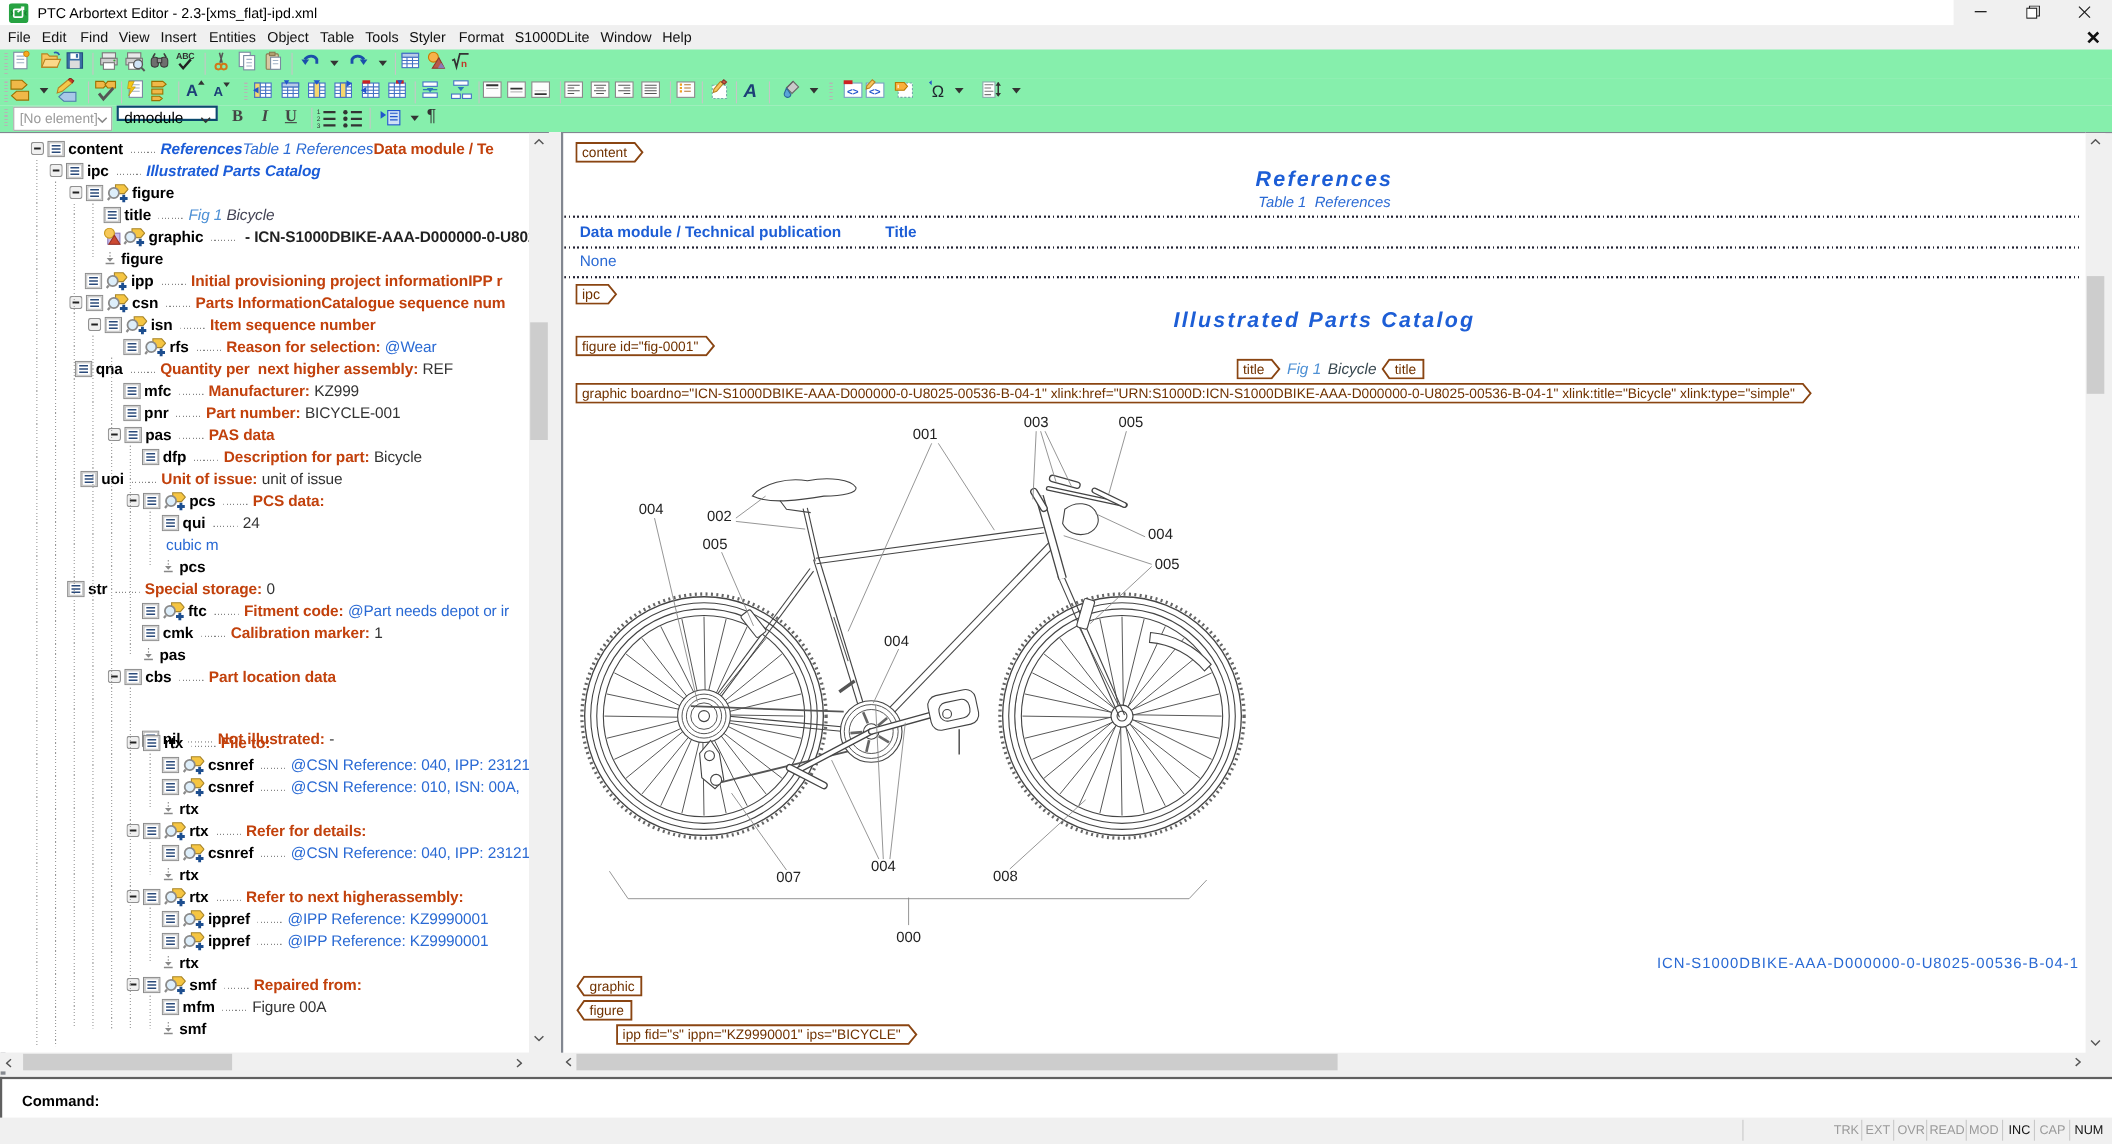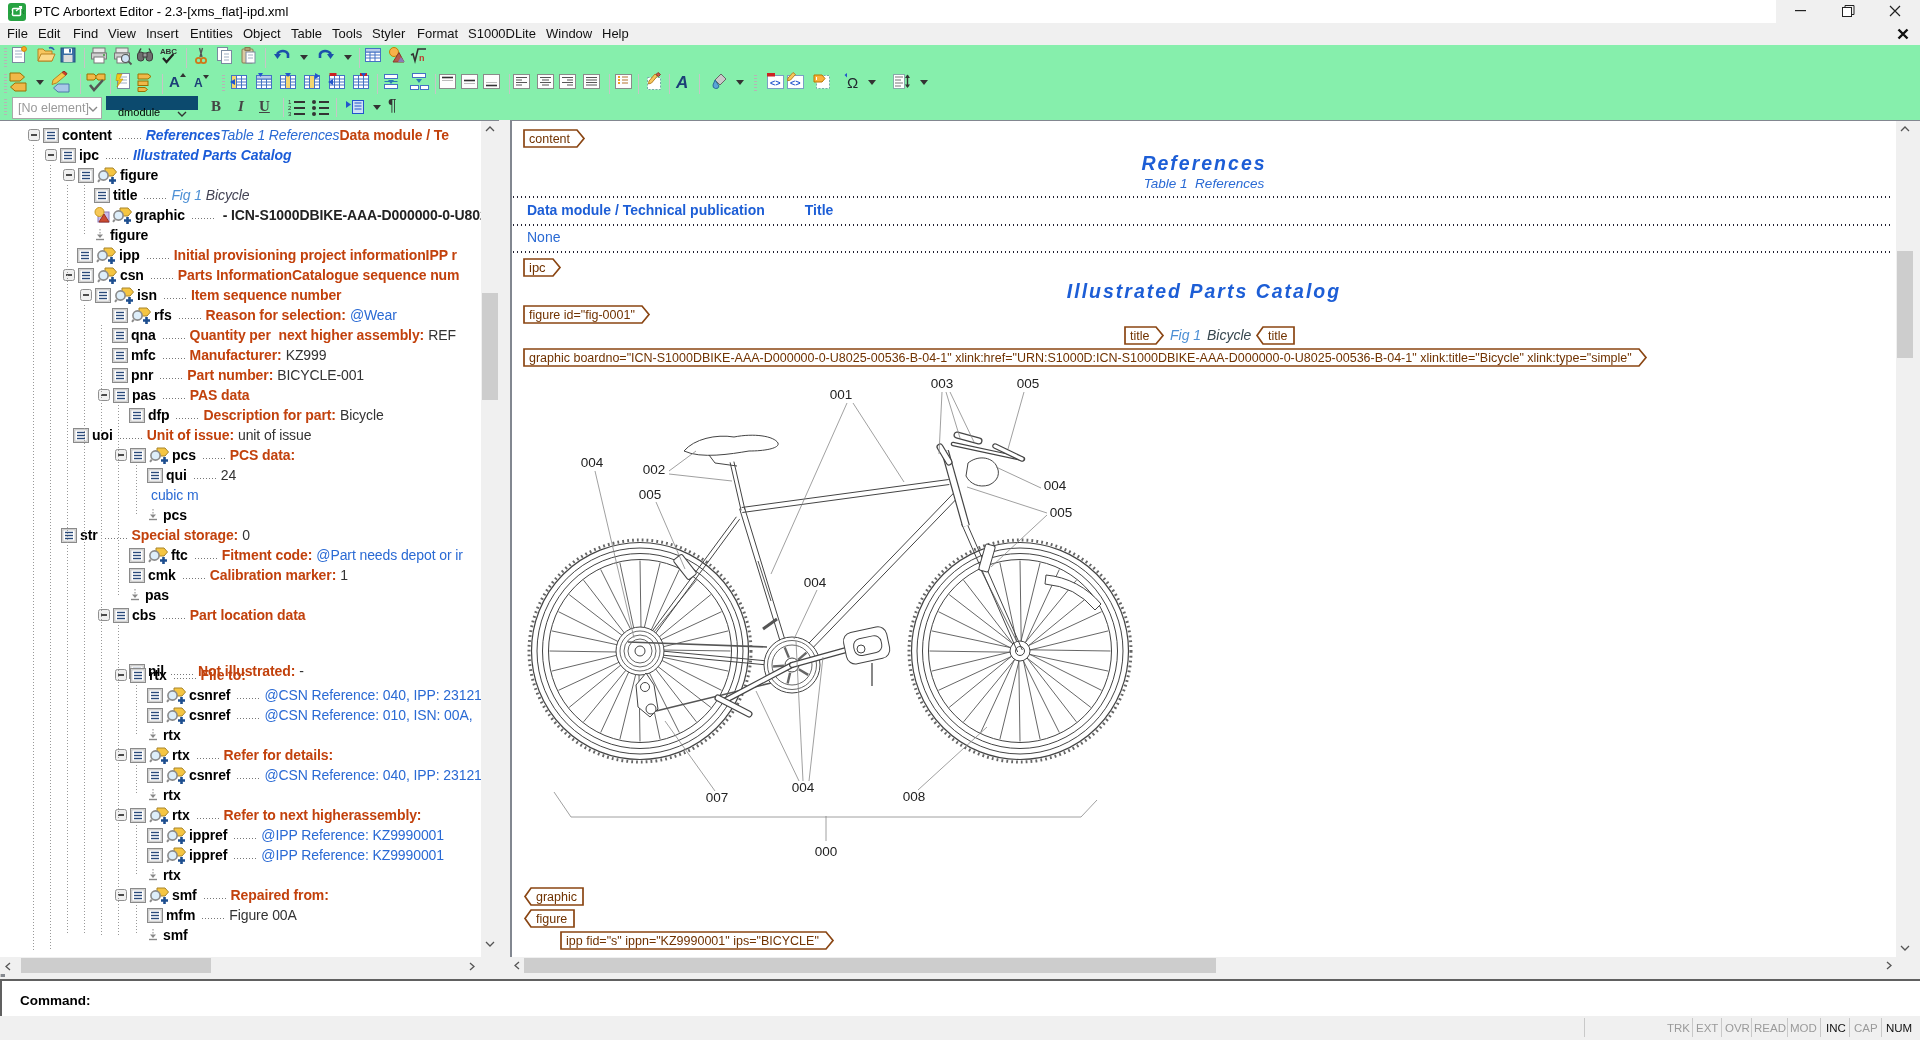--- a/index.html
+++ b/index.html
@@ -367,21 +367,21 @@
     </svg>
     <svg style="position:absolute;left:920px;top:9px" width="9" height="6">
       <polygon points="0,0 8,0 4,5" fill="#333"></polygon>
     </svg>
   </div>
 <div class="tb" id="tb3" style="top:96px;height:24px">
     <div class="grip" style="left:4px;top:3px;height:18px"></div>
     <div style="position:absolute;left:12px;top:1px;width:90px;height:22px;background:#fff;border:1px solid #a9a9a9;font-size:12.5px;color:#9a9a9a;line-height:21px;padding-left:5px">[No element]<svg style="position:absolute;right:3px;top:8px" width="10" height="6">
         <path d="M1,1 L5,5 L9,1" fill="none" stroke="#888" stroke-width="1.4"></path>
       </svg></div>
-    <div style="position:absolute;left:106px;top:0px;width:92px;height:14px;background:#fff;border:7px solid #0c4a6e;font-size:11px;color:#000;line-height:19px;padding-left:5px">dmodule<svg style="position:absolute;right:4px;top:8px" width="10" height="6">
+    <div style="position:absolute;left:106px;top:0px;width:92px;height:14px;background:#fff;border:2px solid #0c4a6e;font-size:14px;color:#000;line-height:19px;padding-left:5px">dmodule<svg style="position:absolute;right:4px;top:8px" width="10" height="6">
         <path d="M1,1 L5,5 L9,1" fill="none" stroke="#333" stroke-width="1.4"></path>
       </svg></div>
     <span style="position:absolute;left:211px;top:2px;font-size:15px;font-weight:bold;color:#444;font-family:'Liberation Serif'">B</span>
     <span style="position:absolute;left:238px;top:2px;font-size:15px;font-weight:bold;font-style:italic;color:#444;font-family:'Liberation Serif'">I</span>
     <span style="position:absolute;left:259px;top:2px;font-size:15px;font-weight:bold;color:#444;text-decoration:underline;font-family:'Liberation Serif'">U</span>
     <div class="sep" style="left:283px;top:2px;height:19px"></div>
     <svg style="position:absolute;left:287px;top:1px" width="22" height="22">
       <text x="1" y="7" font-size="6" fill="#333">1</text>
       <text x="1" y="13" font-size="6" fill="#333">2</text>
       <text x="1" y="19" font-size="6" fill="#333">3</text>
@@ -573,21 +573,21 @@
         <polygon points="8,1 16,1 19.5,5 16,9 8,9" fill="#f5c542" stroke="#a8852a"></polygon>
         <circle cx="6.5" cy="8.5" r="4.6" fill="#ddeefa" stroke="#8a8a8a" stroke-width="1.6"></circle>
         <line x1="2.8" y1="12.6" x2="1" y2="14.8" stroke="#8a8a8a" stroke-width="2"></line>
         <path d="M12,13.5 h7 M15.5,10 v7" stroke="#1d4e8f" stroke-width="2.6"></path>
       </svg>
       <span class="tn">rfs</span>
       <span class="dots"></span>
       <span class="td">Reason for selection:</span>
       <span class="tvr">@Wear</span>
     </div>
-<div class="trow" style="top:204px;padding-left:112px">
+<div class="trow" style="top:204px;padding-left:68px">
       <svg class="tic" width="16" height="15" style="margin-right:3px">
         <rect x="0.5" y="0.5" width="15" height="14" fill="#d9d9d9" stroke="#8a8a8a"></rect>
         <rect x="2" y="2" width="12" height="11" fill="#fff" stroke="#b0b0b0" stroke-width="0.5"></rect>
         <line x1="4" y1="4.5" x2="12" y2="4.5" stroke="#2a4a7a" stroke-width="1.4"></line>
         <line x1="4" y1="7.5" x2="12" y2="7.5" stroke="#2a4a7a" stroke-width="1.4"></line>
         <line x1="4" y1="10.5" x2="12" y2="10.5" stroke="#2a4a7a" stroke-width="1.4"></line>
       </svg>
       <span class="tn">qna</span>
       <span class="dots"></span>
       <span class="td">Quantity per&nbsp; next higher assembly:</span>
@@ -1253,20 +1253,21 @@
       <text x="142" y="103" text-anchor="middle" font-size="13.5" fill="#222">002</text>
       <text x="138" y="128" text-anchor="middle" font-size="13.5" fill="#222">005</text>
       <text x="303" y="216" text-anchor="middle" font-size="13.5" fill="#222">004</text>
       <text x="543" y="119" text-anchor="middle" font-size="13.5" fill="#222">004</text>
       <text x="549" y="146" text-anchor="middle" font-size="13.5" fill="#222">005</text>
       <text x="205" y="431" text-anchor="middle" font-size="13.5" fill="#222">007</text>
       <text x="291" y="421" text-anchor="middle" font-size="13.5" fill="#222">004</text>
       <text x="402" y="430" text-anchor="middle" font-size="13.5" fill="#222">008</text>
       <text x="314" y="485" text-anchor="middle" font-size="13.5" fill="#222">000</text>
     </svg>
+    <div class="abs" style="left:0;top:747px;width:1378px;text-align:right;font-size:13.5px;color:#2a6ad4;letter-spacing:0.9px">ICN-S1000DBIKE-AAA-D000000-0-U8025-00536-B-04-1</div>
     <div class="abs" style="left:11px;top:766px"><svg class="tagv" width="62" height="19">
         <polygon points="60,1 8,1 2,9.5 8,18 60,18" fill="#fff" stroke="#8a4512" stroke-width="1.7"></polygon>
         <text x="13" y="14.0" font-size="12.5" fill="#703200">graphic</text>
       </svg></div>
     <div class="abs" style="left:11px;top:788px"><svg class="tagv" width="53" height="19">
         <polygon points="51,1 8,1 2,9.5 8,18 51,18" fill="#fff" stroke="#8a4512" stroke-width="1.7"></polygon>
         <text x="13" y="14.0" font-size="12.5" fill="#703200">figure</text>
       </svg></div>
     <div class="abs" style="left:48px;top:810px"><svg class="tagv" width="275" height="19">
         <polygon points="1,1 266,1 273,9.5 266,18 1,18" fill="#fff" stroke="#8a4512" stroke-width="1.7"></polygon>

